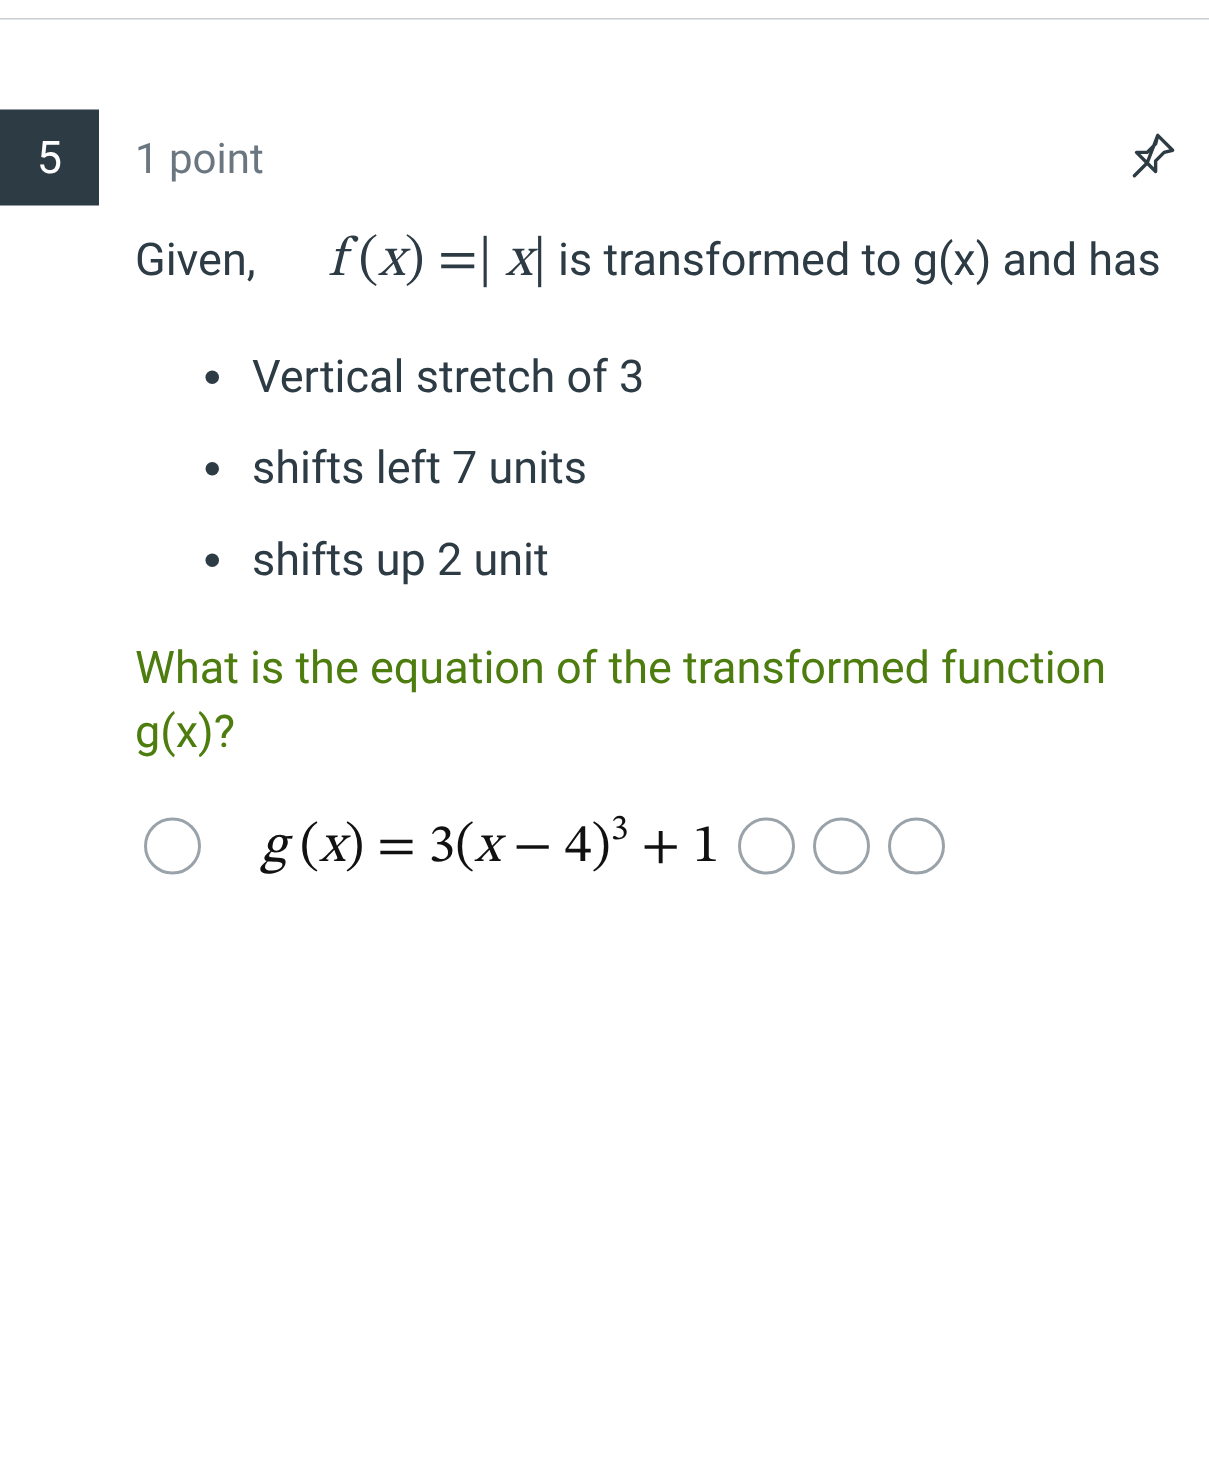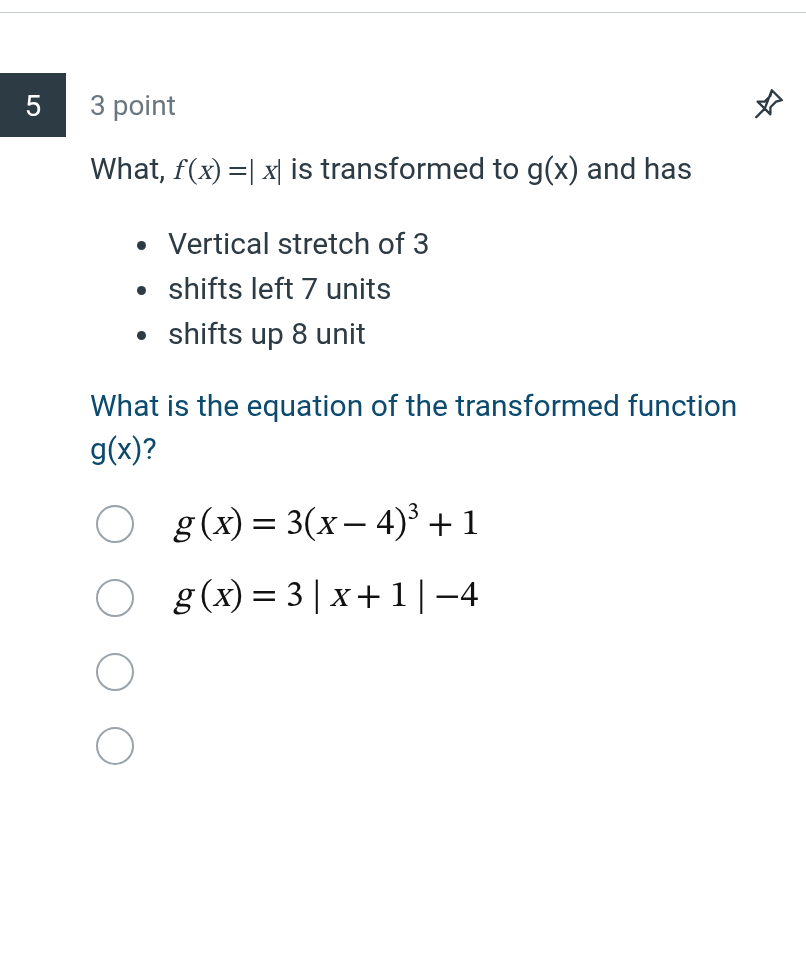--- a/index.html
+++ b/index.html
@@ -55,41 +55,42 @@
     padding-right: 14px;
     padding-top: 10px;
   }
   .stem {
     font-size: 30px;
     line-height: 1.45;
     color: #2d3b45;
   }
   .stem .math {
     font-family: "STIX Two Math", "Cambria Math", "Times New Roman", serif;
-    font-size: 28px;
+    font-size: 37px;
+    margin-left: 41px;
   }
   .bullets {
     list-style: disc;
     margin: 28px 0 28px 72px;
     font-size: 30px;
     color: #2d3b45;
   }
   .bullets li {
     line-height: 1.5;
     padding-left: 6px;
+    margin-top: 16px;
   }
   .prompt {
     font-size: 30px;
     line-height: 1.45;
-    color: #0c4a6e;
+    color: #4d7c0f;
     margin-bottom: 22px;
   }
   .options {
     display: flex;
-    flex-direction: column;
     gap: 12px;
     padding-left: 6px;
   }
   .option-row {
     display: flex;
     align-items: center;
     gap: 40px;
     min-height: 62px;
   }
   .radio {
@@ -116,56 +117,53 @@
 <body>
 
 <div class="top-line"></div>
 
 <div class="question-block">
 
   <div class="header-row">
     <div class="qnum">
       <span>5</span>
     </div>
-    <div class="points">3 point</div>
+    <div class="points">1 point</div>
     <div class="pin-wrap">
       <svg viewBox="0 0 24 24">
         <path d="M14 3 L21 10 L17 11 L13 15 L13 20 L9 16 L3 22 M9 16 L4 11 L9 11 L13 7 L14 3 Z" stroke-linejoin="round" stroke-linecap="round"></path>
       </svg>
     </div>
   </div>
 
   <div class="content">
 
     <div class="stem">
-      <span>What, </span><span class="math"><span class="it">f</span> (<span class="it">x</span>) =| <span class="it">x</span>|</span><span> is transformed to g(x) and has</span>
+      <span>Given, </span><span class="math"><span class="it">f</span> (<span class="it">x</span>) =| <span class="it">x</span>|</span><span> is transformed to g(x) and has</span>
     </div>
 
     <ul class="bullets">
       <li>Vertical stretch of 3</li>
       <li>shifts left 7 units</li>
-      <li>shifts up 8 unit</li>
+      <li>shifts up 2 unit</li>
     </ul>
 
     <div class="prompt">What is the equation of the transformed function g(x)?</div>
 
     <div class="options">
 
       <div class="option-row">
         <div class="radio"></div>
         <div class="optmath">
           <span class="it">g</span> (<span class="it">x</span>) = 3(<span class="it">x</span> − 4)<span class="sup">3</span> + 1
         </div>
       </div>
 
       <div class="option-row">
         <div class="radio"></div>
-        <div class="optmath">
-          <span class="it">g</span> (<span class="it">x</span>) = 3 | <span class="it">x</span> + 1 | −4
-        </div>
       </div>
 
       <div class="option-row">
         <div class="radio"></div>
       </div>
 
       <div class="option-row">
         <div class="radio"></div>
       </div>
 

